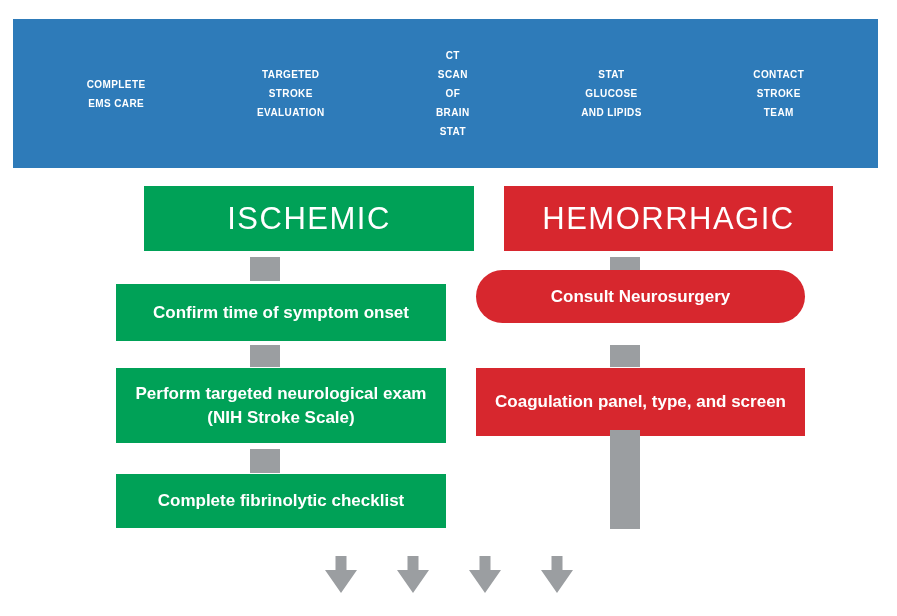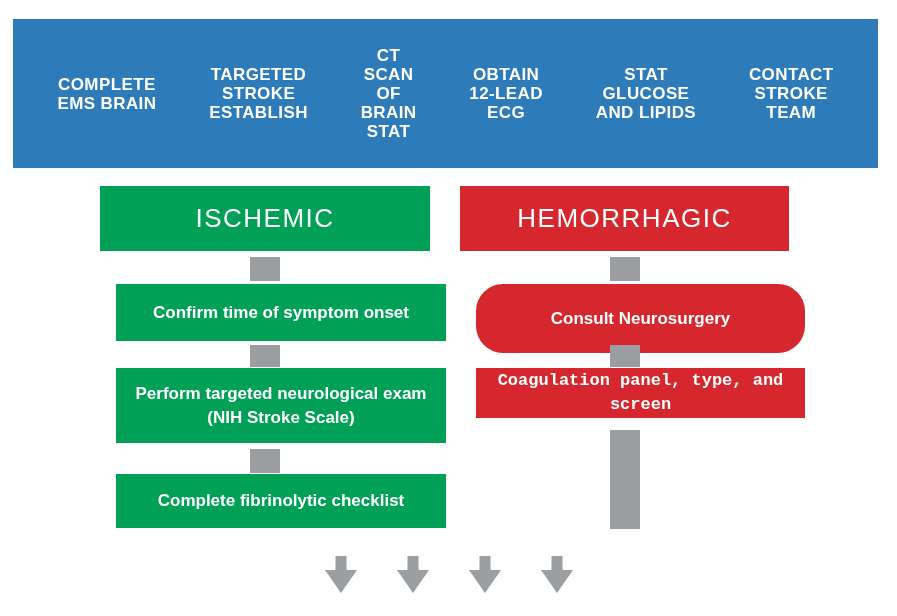--- a/index.html
+++ b/index.html
@@ -19,49 +19,49 @@
 
   
   .banner{
     position:absolute;left:13px;top:19px;width:865px;height:149px;
     background:var(--blue);
     display:flex;justify-content:space-around;align-items:center;
     padding:0 18px;
   }
   .banner-item{
     color:var(--white);
-    font-size:17px;font-weight:700;letter-spacing:0.4px;
+    font-size:10px;font-weight:700;letter-spacing:0.4px;
     line-height:19px;text-align:center;white-space:pre-line;
     padding:0 6px;
   }
 
   
   .box{
     position:absolute;
     display:flex;align-items:center;justify-content:center;
     color:var(--white);text-align:center;
   }
   .col-green{background:var(--green);}
   .col-red{background:var(--red);}
 
   .title-box{
     top:186px;height:65px;
-    font-size:26px;font-weight:400;letter-spacing:1.5px;
+    font-size:31px;font-weight:400;letter-spacing:1.5px;margin-left:44px;
   }
   .step-box{
     font-size:17px;font-weight:700;line-height:24px;white-space:pre-line;margin-left:16px;
   }
   .g{left:100px;width:330px;}
   .r{left:460px;width:329px;}
 
   .g-step1{top:284px;height:57px;}
   .g-step2{top:368px;height:75px;}
   .g-step3{top:474px;height:54px;}
-  .r-step1{top:284px;height:69px;border-radius:27px;}
-  .r-step2{top:368px;height:50px;font-family:Liberation Mono, monospace;}
+  .r-step1{top:270px;height:53px;border-radius:27px;}
+  .r-step2{top:368px;height:68px;}
 
   
   .connector{position:absolute;background:var(--gray);}
   .gc1{left:250px;top:257px;width:30px;height:24px;}
   .gc2{left:250px;top:345px;width:30px;height:22px;}
   .gc3{left:250px;top:449px;width:30px;height:24px;}
   .rc1{left:610px;top:257px;width:30px;height:24px;}
   .rc2{left:610px;top:345px;width:30px;height:22px;}
   .rc-tall{left:610px;top:430px;width:30px;height:99px;}
 
@@ -70,32 +70,29 @@
   .arrow svg{display:block;width:32px;height:37px;}
   .a1{left:325px;} .a2{left:397px;} .a3{left:469px;} .a4{left:541px;}
 </style>
 </head>
 <body>
 
 <div class="stage">
 
   <div class="banner">
     <div class="banner-item">COMPLETE
-EMS BRAIN</div>
+EMS CARE</div>
     <div class="banner-item">TARGETED
 STROKE
-ESTABLISH</div>
+EVALUATION</div>
     <div class="banner-item">CT
 SCAN
 OF
 BRAIN
 STAT</div>
-    <div class="banner-item">OBTAIN
-12-LEAD
-ECG</div>
     <div class="banner-item">STAT
 GLUCOSE
 AND LIPIDS</div>
     <div class="banner-item">CONTACT
 STROKE
 TEAM</div>
   </div>
 
   <div class="box col-green title-box g">ISCHEMIC</div>
   <div class="connector gc1"></div>

